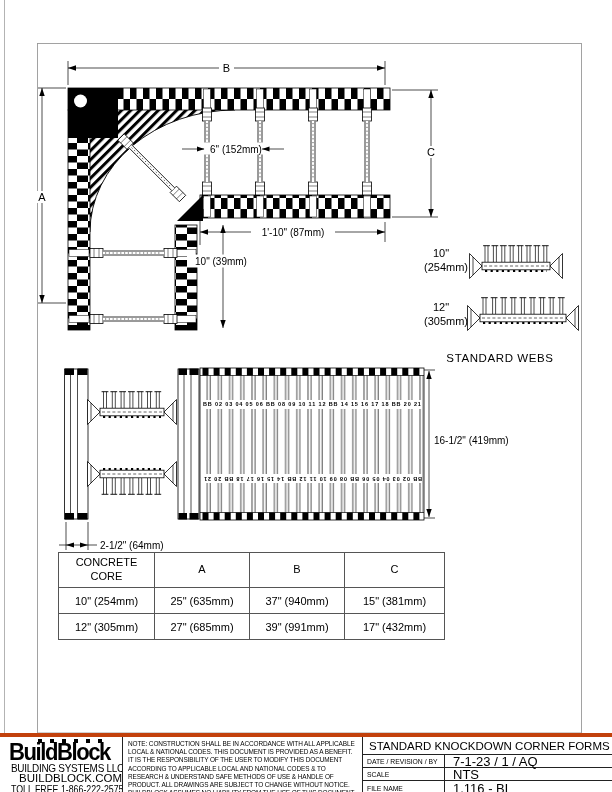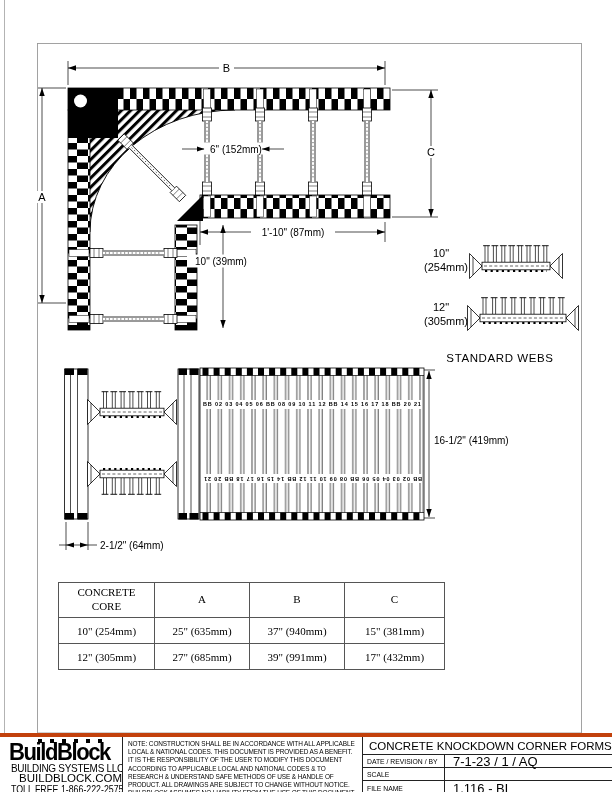--- a/index.html
+++ b/index.html
@@ -12,21 +12,21 @@
   .webcaption{font-size:11.5px;letter-spacing:.6px;}
 
   
   .strip{position:absolute;left:203px;width:219px;height:9px;line-height:9px;
          font-size:5.5px;font-weight:bold;letter-spacing:.85px;white-space:nowrap;
          overflow:hidden;background:#fff;}
   .strip.top{top:400px;}
   .strip.bottom{top:474px;transform:rotate(180deg);}
 
   
-  .spec-table{position:absolute;left:58px;top:582px;border-collapse:collapse;font-family:Liberation Serif, serif;}
+  .spec-table{position:absolute;left:58px;top:552px;border-collapse:collapse;}
   .spec-table th,.spec-table td{border:1px solid #555;text-align:center;vertical-align:middle;
          font-size:11px;font-weight:normal;padding:0;}
   .spec-table th{height:34px;white-space:pre-line;line-height:1.25;}
   .spec-table td{height:25px;}
   .c0{width:95px;} .c1{width:94px;} .c2{width:94px;} .c3{width:99px;}
 
   
   .titleblock{position:absolute;left:0;top:733px;width:612px;height:59px;
         border-top:4px solid #c2410c;display:flex;background:#fff;}
   .tb-logo{width:122px;border-right:1px solid #222;position:relative;overflow:hidden;}
@@ -360,27 +360,28 @@
   <div class="tb-note">
     <div>NOTE: CONSTRUCTION SHALL BE IN ACCORDANCE WITH ALL APPLICABLE</div>
     <div>LOCAL &amp; NATIONAL CODES. THIS DOCUMENT IS PROVIDED AS A BENEFIT.</div>
     <div>IT IS THE RESPONSIBILITY OF THE USER TO MODIFY THIS DOCUMENT</div>
     <div>ACCORDING TO APPLICABLE LOCAL AND NATIONAL CODES &amp; TO</div>
     <div>RESEARCH &amp; UNDERSTAND SAFE METHODS OF USE &amp; HANDLE OF</div>
     <div>PRODUCT. ALL DRAWINGS ARE SUBJECT TO CHANGE WITHOUT NOTICE.</div>
     <div>BUILDBLOCK ASSUMES NO LIABILITY FROM THE USE OF THIS DOCUMENT.</div>
   </div>
   <div class="tb-right">
-    <div class="tb-title">CONCRETE KNOCKDOWN CORNER FORMS</div>
+    <div class="tb-title">STANDARD KNOCKDOWN CORNER FORMS</div>
     <div class="tb-row">
       <div class="lbl">DATE / REVISION / BY</div>
       <div class="val">7-1-23 / 1 / AQ</div>
     </div>
     <div class="tb-row">
       <div class="lbl">SCALE</div>
+      <div class="val">NTS</div>
     </div>
     <div class="tb-row">
       <div class="lbl">FILE NAME</div>
       <div class="val">1.116 - BL</div>
     </div>
   </div>
 </div>
 
 </div>
 

